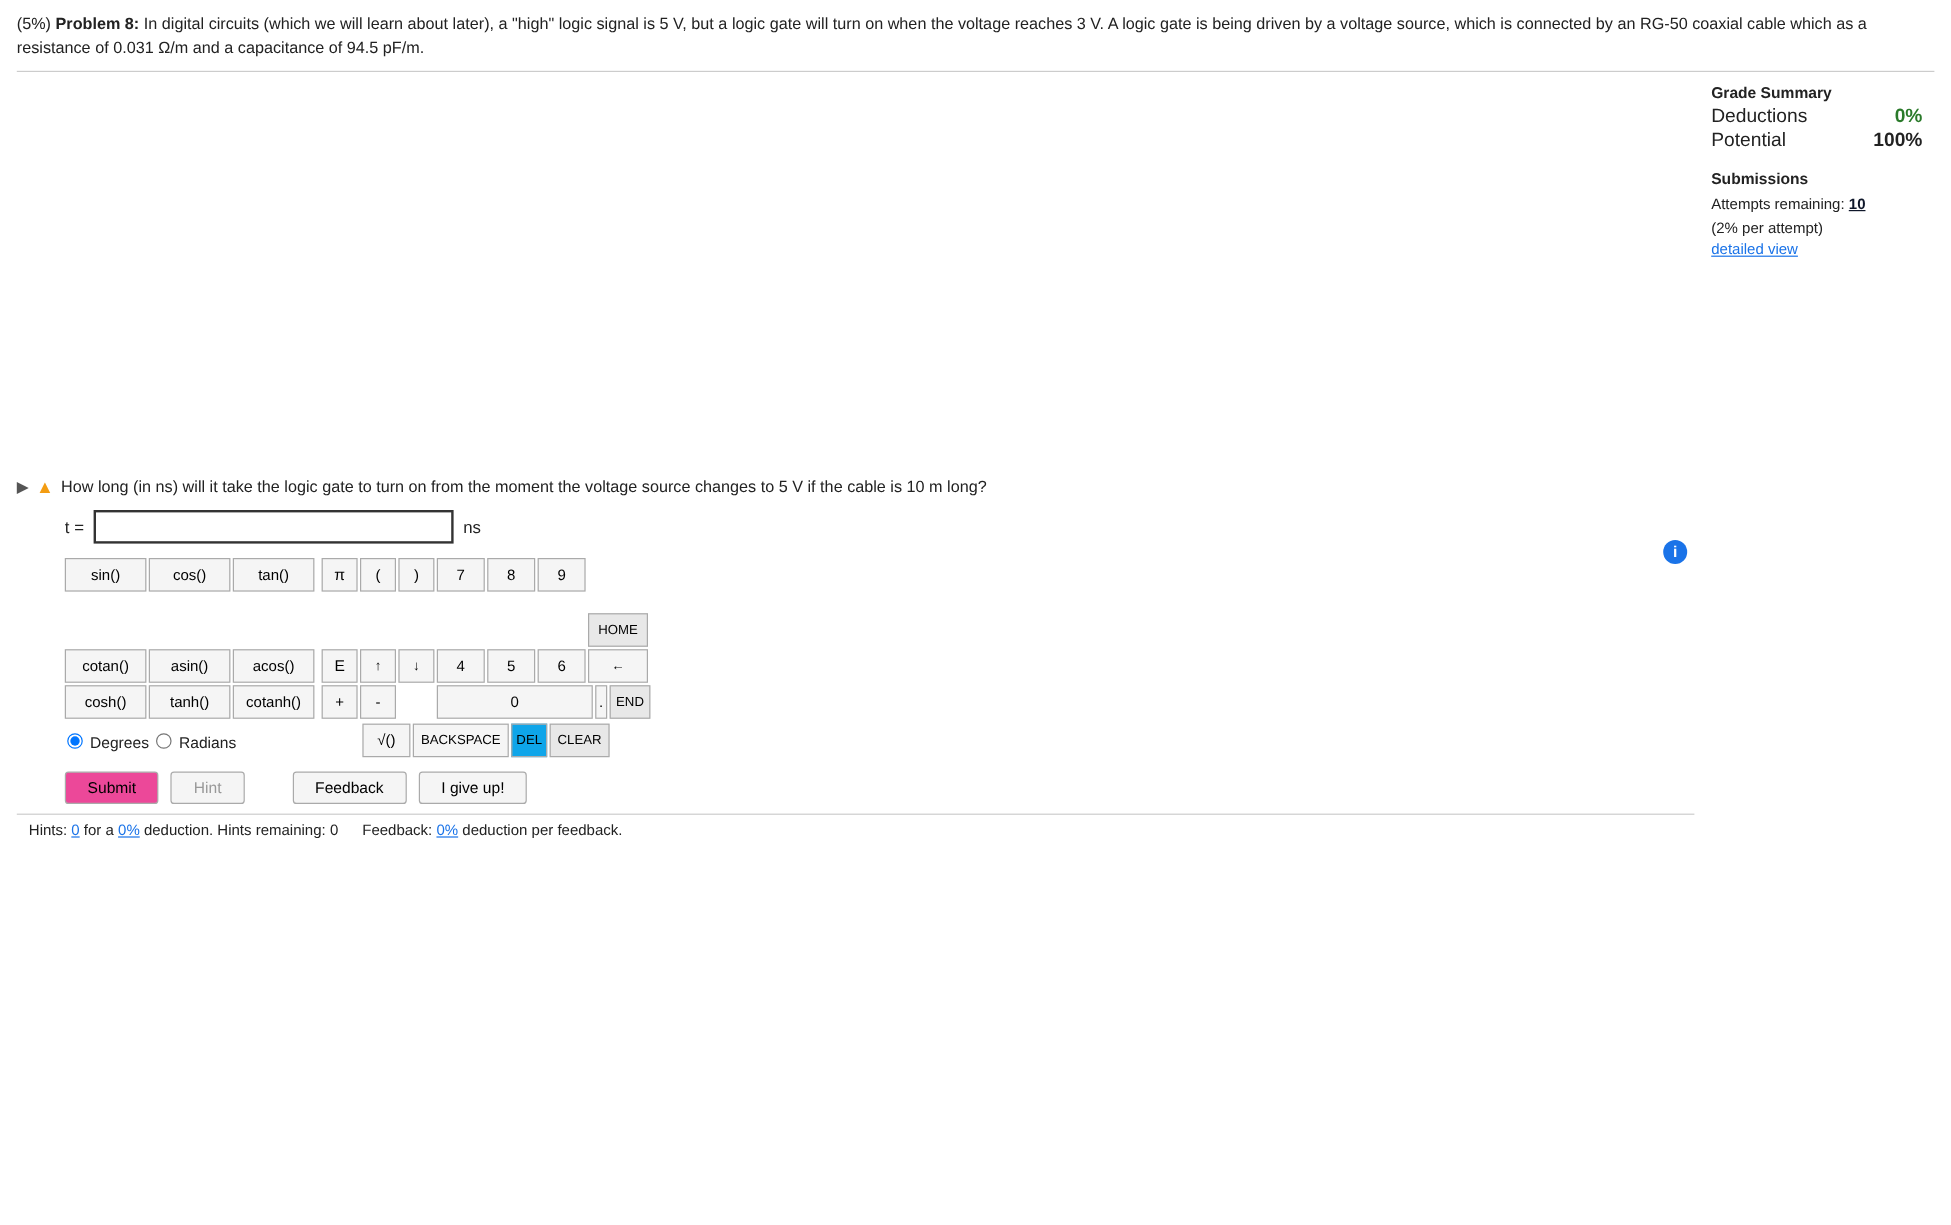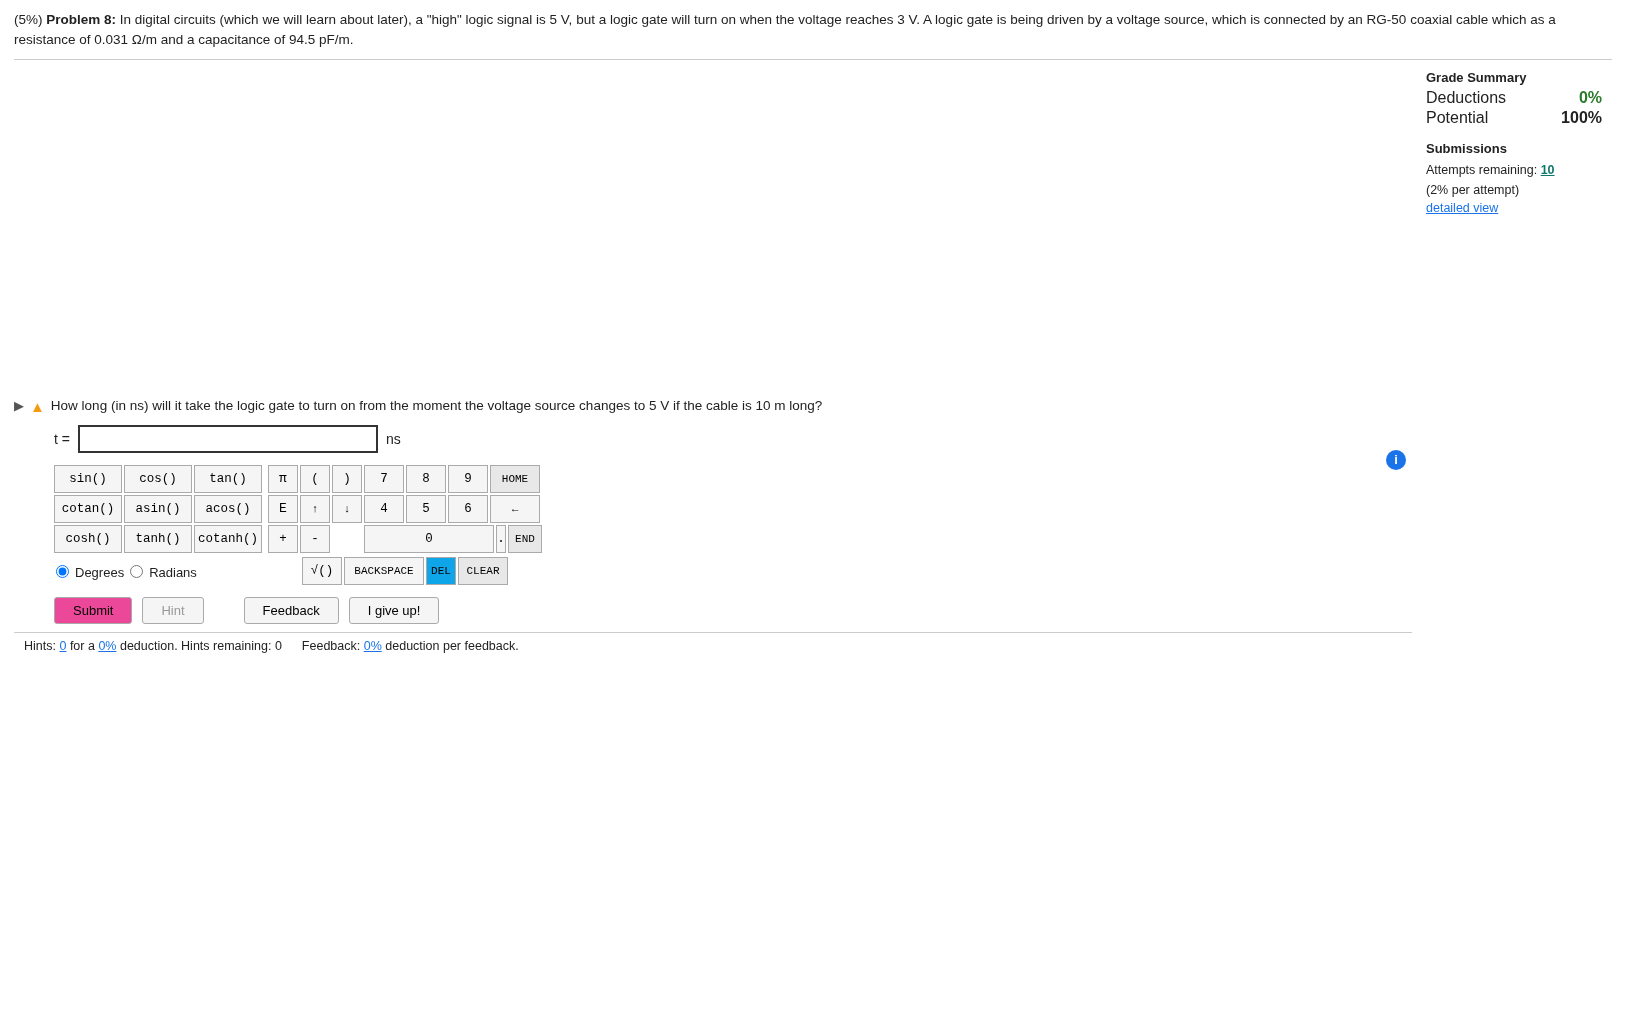--- a/index.html
+++ b/index.html
@@ -104,21 +104,20 @@
       height: 28px;
       border: 1px solid #aaa;
       background: #f5f5f5;
       cursor: pointer;
       font-size: 12.5px;
       text-align: left;
       display: flex;
       align-items: center;
       justify-content: center;
       user-select: none;
-      font-family: Liberation Mono, monospace;
     }
     .calc-btn.wide { width: 68px; }
     .calc-btn.home-btn { background: #e8e8e8; font-size: 11px; }
     .calc-btn.end-btn { background: #e8e8e8; font-size: 11px; }
     .calc-btn.clear-btn { background: #e8e8e8; font-size: 11px; }
     .calc-btn.del-btn { background: #0ea5e9; font-size: 11px; }
     .calc-btn.backspace-btn { font-size: 11px; }
     .calc-btn.arrow-btn { font-size: 11px; }
     .calc-btn.pi-btn { font-size: 13px; }
     .calc-btn.e-btn { font-size: 13px; }
@@ -183,21 +182,21 @@
     }
     .submissions-section h4 {
       font-size: 13px;
       font-weight: bold;
       margin-bottom: 4px;
     }
     .submissions-section p {
       font-size: 12.5px;
       line-height: 1.6;
     }
-    .sub-link { color: #0f766e; text-decoration: underline; }
+    .sub-link { color: #0f172a; text-decoration: underline; }
     .sub-bold { font-weight: bold; }
     .detailed-link { color: #1a73e8; text-decoration: underline; font-size: 12.5px; }
   </style>
 </head>
 <body>
 
 <div class="main-container">
   <div class="problem-text">
     <span>(5%)</span>
     <strong>Problem 8:</strong>
@@ -235,21 +234,21 @@
               <button class="calc-btn wide">tan()</button>
 
               <div style="width:2px;"></div>
 
               <button class="calc-btn pi-btn" style="width:30px;">π</button>
               <button class="calc-btn" style="width:30px;">(</button>
               <button class="calc-btn" style="width:30px;">)</button>
               <button class="calc-btn" style="width:40px;">7</button>
               <button class="calc-btn" style="width:40px;">8</button>
               <button class="calc-btn" style="width:40px;">9</button>
-              <button class="calc-btn home-btn" style="width:50px;">HOME</button>
+              <button class="calc-btn home-btn" style="width:50px;margin-top:46px;">HOME</button>
             </div>
 
             <div style="display:flex; gap:2px;">
               <button class="calc-btn wide">cotan()</button>
               <button class="calc-btn wide">asin()</button>
               <button class="calc-btn wide">acos()</button>
               <div style="width:2px;"></div>
               <button class="calc-btn e-btn" style="width:30px;">E</button>
               <button class="calc-btn arrow-btn" style="width:30px;">↑</button>
               <button class="calc-btn arrow-btn" style="width:30px;">↓</button>

